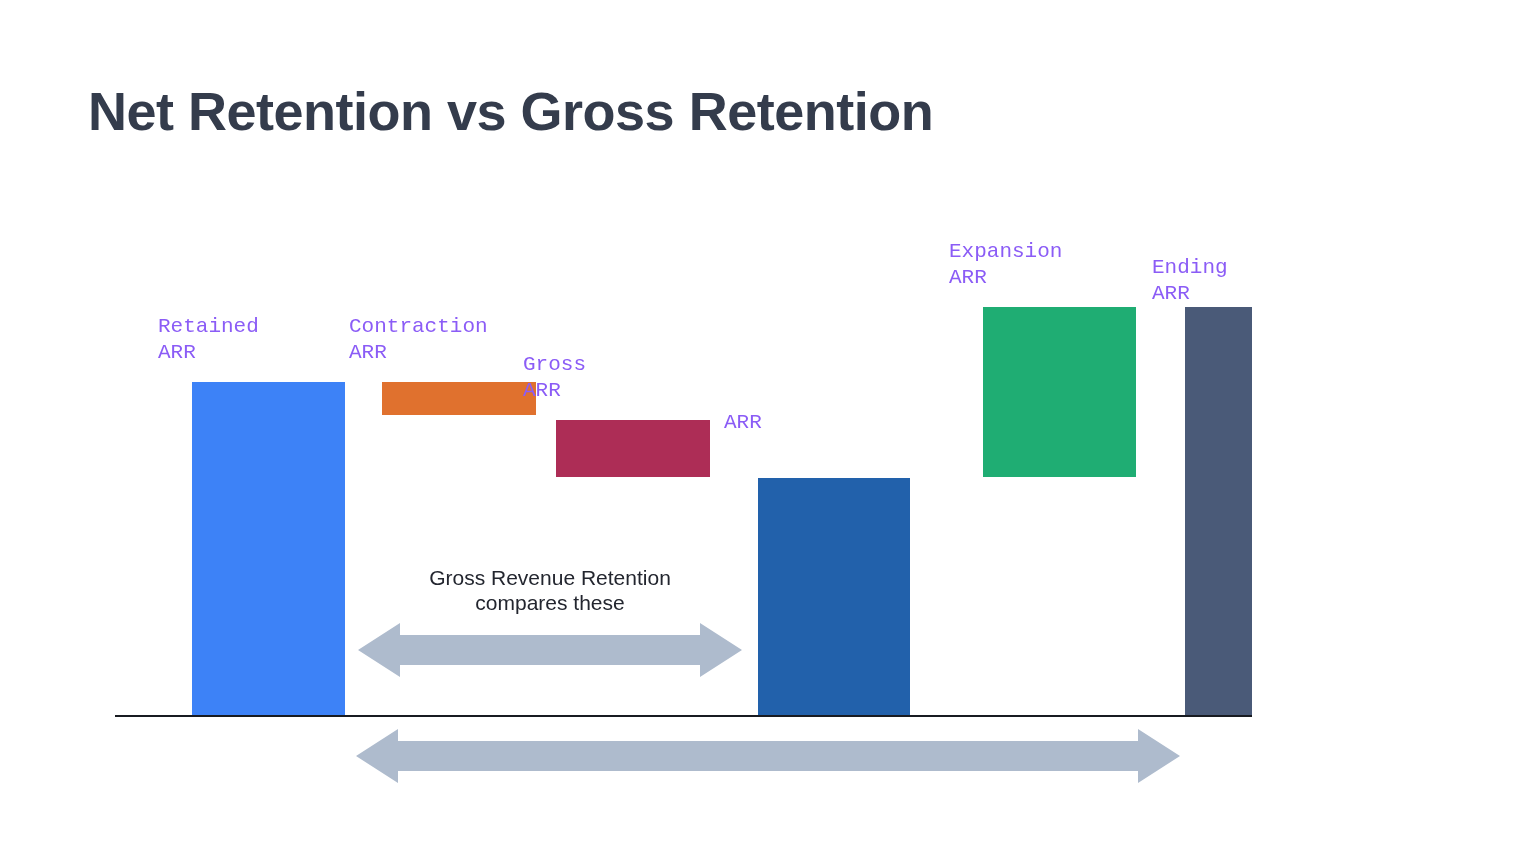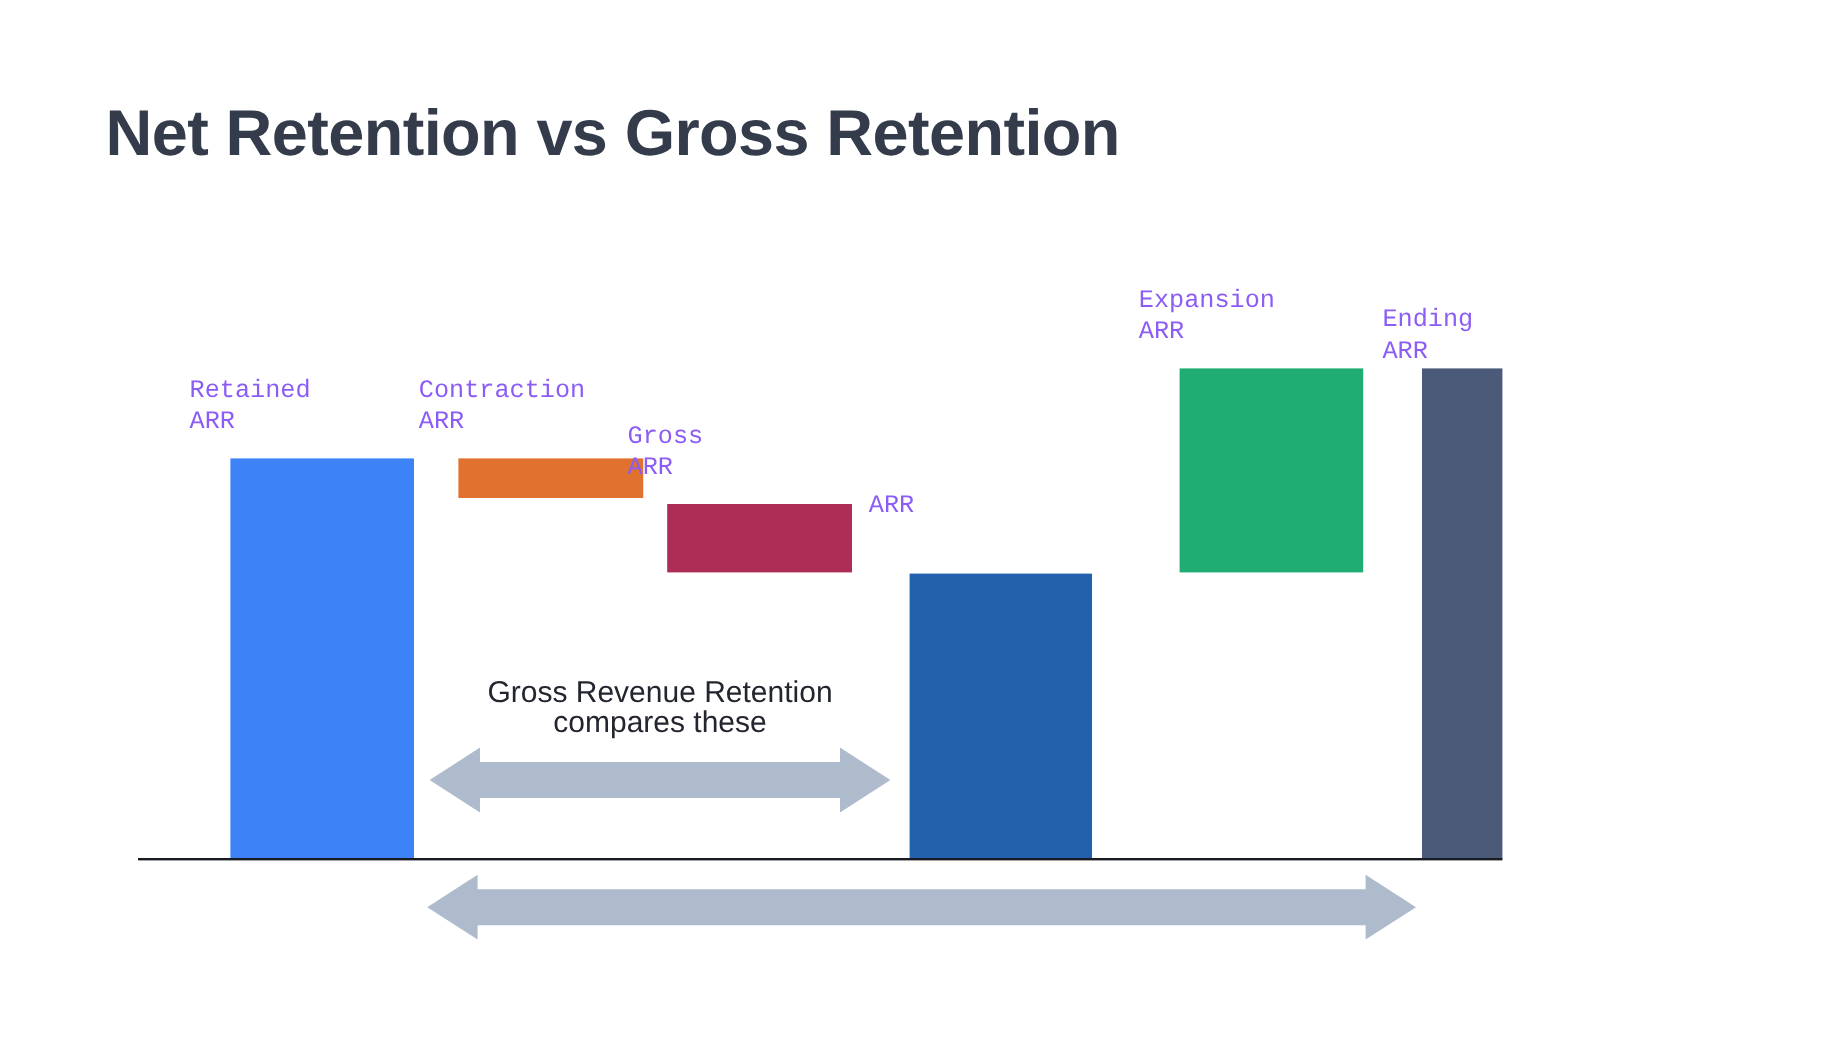--- a/index.html
+++ b/index.html
@@ -32,21 +32,21 @@
   }
   .baseline{
     position:absolute;
     height:2px;
     background:#181b21;
   }
   .arrow-svg{position:absolute;display:block;}
   .arrow-text{
     position:absolute;
     text-align:center;
-    font-size:25px;
+    font-size:21px;
     line-height:25px;
     color:#23262f;
   }
 </style>
 </head>
 <body>
 
 <div id="canvas">
   <h1 class="page-title">Net Retention vs Gross Retention</h1>
   <div class="chart">

